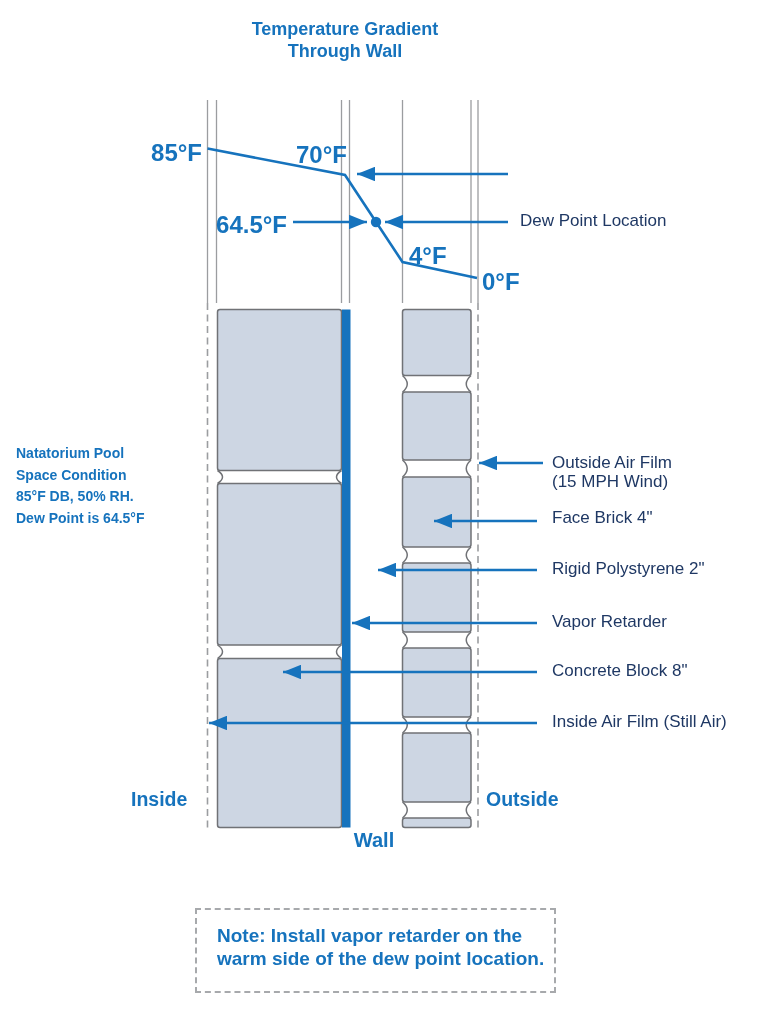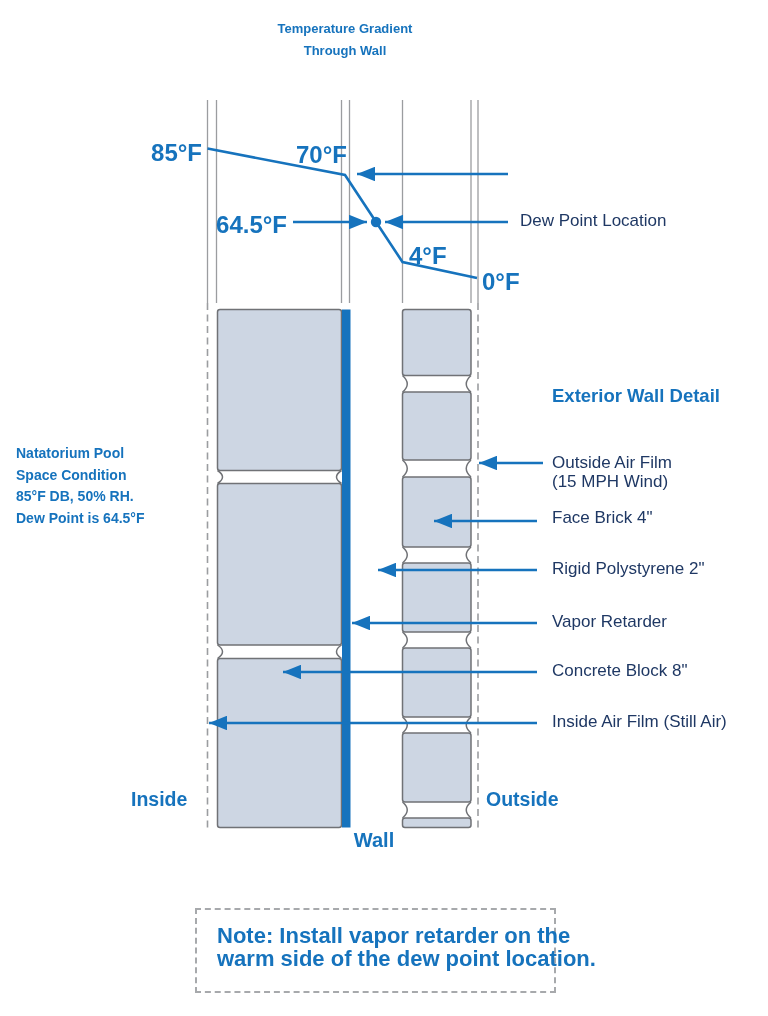--- a/index.html
+++ b/index.html
@@ -10,30 +10,30 @@
     --linegray:#9B9DA0;
   }
   html,body{margin:0;padding:0;background:#fff;}
   #stage{
     position:relative;width:768px;height:1016px;background:#fff;overflow:hidden;
     font-family:"Liberation Sans",sans-serif;
   }
   #stage svg{position:absolute;left:0;top:0;}
   .lbl{position:absolute;white-space:nowrap;color:var(--navy);font-size:17px;line-height:18.5px;}
   .title{position:absolute;left:145px;top:18px;width:400px;text-align:center;
-         color:var(--accent);font-weight:bold;font-size:13px;line-height:22px;}
+         color:var(--accent);font-weight:bold;font-size:18px;line-height:22px;}
   .heading{position:absolute;color:var(--accent);font-weight:bold;font-size:18.5px;white-space:nowrap;}
   .temp{position:absolute;color:var(--accent);font-weight:bold;font-size:24px;white-space:nowrap;}
   .cond{position:absolute;left:16px;top:443px;color:var(--accent);font-weight:bold;
         font-size:14px;line-height:21.5px;white-space:nowrap;}
   .side{position:absolute;color:var(--accent);font-weight:bold;font-size:19.5px;white-space:nowrap;}
   .note-box{position:absolute;left:195px;top:908px;width:361px;height:85px;box-sizing:border-box;
         border:2px dashed #A7A9AC;}
   .note-text{position:absolute;left:20px;top:14px;color:var(--accent);font-weight:bold;
-        font-size:22px;line-height:23px;white-space:nowrap;}
+        font-size:19px;line-height:23px;white-space:nowrap;}
   
   .gline{stroke:var(--linegray);stroke-width:1.3;fill:none;}
   .dline{stroke:var(--linegray);stroke-width:1.6;fill:none;stroke-dasharray:7 4.5;}
   .block{fill:var(--blockfill);stroke:var(--blockstroke);stroke-width:1.5;}
   .jarc{fill:#fff;stroke:var(--blockstroke);stroke-width:1.5;}
   .vstrip{fill:var(--accent);stroke:none;}
   .tline{stroke:var(--accent);stroke-width:2.6;fill:none;}
   .dot{fill:var(--accent);stroke:none;}
   .arrow{stroke:var(--accent);stroke-width:2.5;fill:none;}
   .ah{fill:var(--accent);}
@@ -128,21 +128,20 @@
 
   <div class="lbl" style="left:520px;top:212px;">Dew Point Location</div>
 
   <div class="cond">
     <div>Natatorium Pool</div>
     <div>Space Condition</div>
     <div>85°F DB, 50% RH.</div>
     <div>Dew Point is 64.5°F</div>
   </div>
 
-  <div class="heading" style="left:552px;top:385px;">Exterior Wall Detail</div>
   <div class="lbl" style="left:552px;top:454px;">
     <div>Outside Air Film</div>
     <div>(15 MPH Wind)</div>
   </div>
   <div class="lbl" style="left:552px;top:509px;">Face Brick 4"</div>
   <div class="lbl" style="left:552px;top:560px;">Rigid Polystyrene 2"</div>
   <div class="lbl" style="left:552px;top:613px;">Vapor Retarder</div>
   <div class="lbl" style="left:552px;top:662px;">Concrete Block 8"</div>
   <div class="lbl" style="left:552px;top:713px;">Inside Air Film (Still Air)</div>
 

